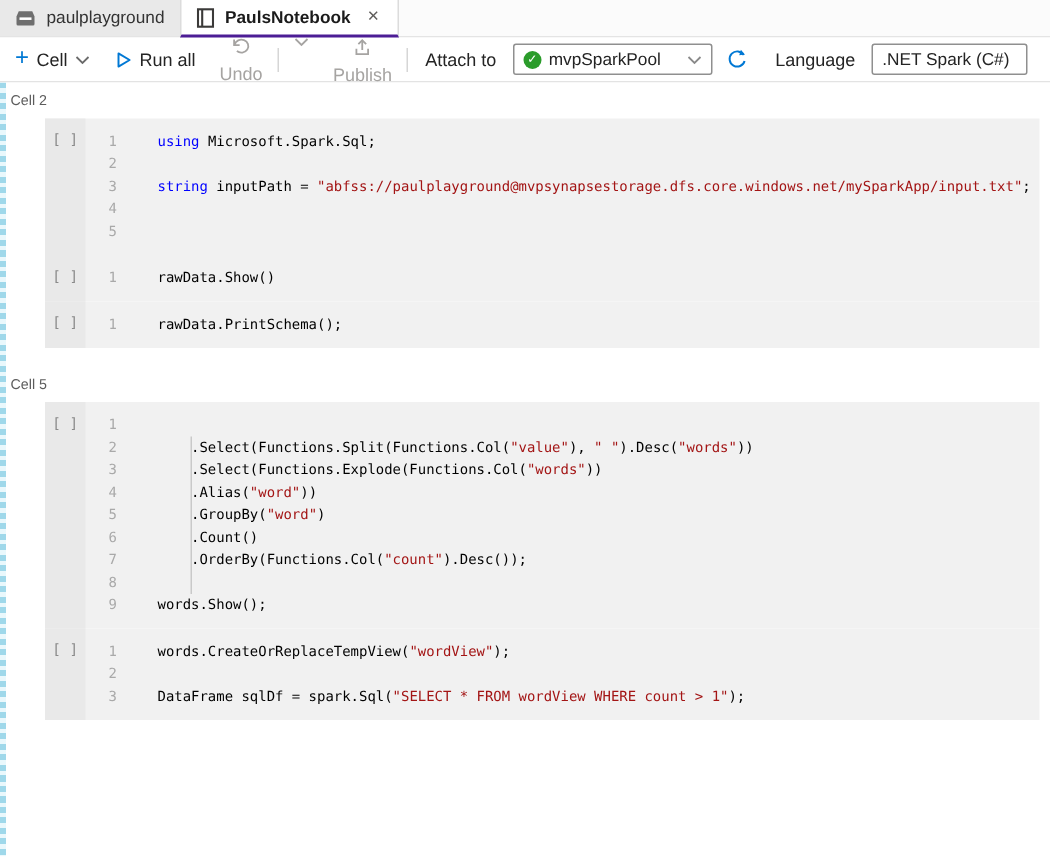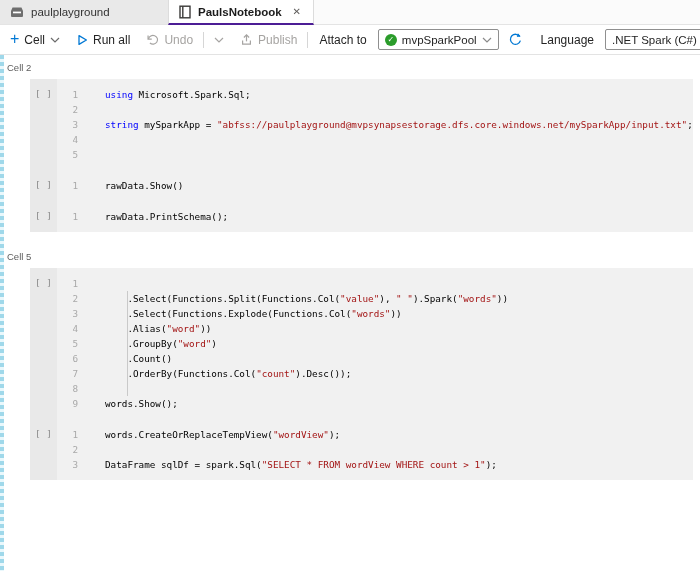--- a/index.html
+++ b/index.html
@@ -8,32 +8,32 @@
   }
   *{box-sizing:border-box;}
   html,body{margin:0;padding:0;}
   body{
     width:700px;height:571px;overflow:hidden;background:#fff;
     font-family:"Liberation Sans",sans-serif;color:#242424;
   }
   
   .tabbar{height:25px;display:flex;background:#fbfbfb;border-bottom:1px solid #e4e4e4;}
   .tab{display:flex;align-items:center;gap:7px;padding:0 10px;font-size:11.5px;color:#333;cursor:pointer;}
-  .tab.inactive{background:#e9e9e9;width:168px;}
+  .tab.inactive{background:#e9e9e9;width:120px;}
   .tab.active{background:#fff;width:146px;border-right:1px solid #dcdcdc;border-left:1px solid #dcdcdc;
     margin-bottom:-1px;border-bottom:2px solid #4c1d95;color:#1b1b1b;}
   .tab.active .tablabel{font-weight:bold;}
   .tabicon{display:flex;align-items:center;}
   .tabclose{margin-left:auto;color:#5f5d5b;font-size:10px;line-height:1;padding:2px;cursor:pointer;}
   
   .toolbar{height:30px;display:flex;align-items:center;border-bottom:1px solid #e3e3e3;background:#fff;
     padding:0 2px;font-size:12px;}
   .tbtn{display:flex;align-items:center;gap:5px;padding:0 8px;height:100%;background:none;border:none;
     font:inherit;color:#242424;cursor:pointer;white-space:nowrap;}
-  .tbtn.disabled{color:var(--disabled);cursor:default;}
+  .tbtn.disabled{color:var(--disabled);cursor:default;flex-direction:column;}
   .plus{color:var(--accent);font-size:16px;font-weight:400;line-height:1;margin-top:-2px;}
   .chev{color:#6b6b6b;display:flex;align-items:center;}
   .tbtn.disabled .chev{color:var(--disabled);}
   .sep{width:1px;height:16px;background:#d6d6d6;margin:0 2px;flex-shrink:0;}
   .tblabel{padding:0 9px;white-space:nowrap;}
   .dropdown{display:flex;align-items:center;gap:5px;border:1px solid #8f8f8f;border-radius:2px;height:21px;
     padding:0 6px;font-size:11.5px;background:#fff;cursor:pointer;white-space:nowrap;}
   .dropdown .chev{margin-left:auto;color:#8a8a8a;}
   .dd-pool{width:133px;margin-left:2px;}
   .dd-lang{width:104px;margin-left:2px;}
@@ -157,21 +157,21 @@
 <div class="content">
   <div class="leftstrip"></div>
   <div class="cells">
       <section class="cell">
         <div class="cell-title">Cell 2</div>
         <div class="cell-block">
           <div class="gutter">[ ]</div>
           <div class="editor">
             <div class="line"><span class="ln">1</span><span class="codespan"><span class="tok-k">using</span><span> Microsoft.Spark.Sql;</span></span></div>
             <div class="line"><span class="ln">2</span><span class="codespan"></span></div>
-            <div class="line"><span class="ln">3</span><span class="codespan"><span class="tok-k">string</span><span> mySparkApp = </span><span class="tok-s">"abfss://paulplayground@mvpsynapsestorage.dfs.core.windows.net/mySparkApp/input.txt"</span><span>;</span></span></div>
+            <div class="line"><span class="ln">3</span><span class="codespan"><span class="tok-k">string</span><span> inputPath = </span><span class="tok-s">"abfss://paulplayground@mvpsynapsestorage.dfs.core.windows.net/mySparkApp/input.txt"</span><span>;</span></span></div>
             <div class="line"><span class="ln">4</span><span class="codespan"></span></div>
             <div class="line"><span class="ln">5</span></div>
           </div>
         </div>
       </section>
       <section class="cell">
         <div class="cell-block">
           <div class="gutter">[ ]</div>
           <div class="editor">
             <div class="line"><span class="ln">1</span><span class="codespan"><span>rawData.Show()</span></span></div>
@@ -185,21 +185,21 @@
             <div class="line"><span class="ln">1</span><span class="codespan"><span>rawData.PrintSchema();</span></span></div>
           </div>
         </div>
       </section>
       <section class="cell">
         <div class="cell-title">Cell 5</div>
         <div class="cell-block">
           <div class="gutter">[ ]</div>
           <div class="editor">
             <div class="line"><span class="ln">1</span></div>
-            <div class="line"><span class="ln">2</span><span class="codespan"><span>    .Select(Functions.Split(Functions.Col(</span><span class="tok-s">"value"</span><span>), </span><span class="tok-s">" "</span><span>).Spark(</span><span class="tok-s">"words"</span><span>))</span></span></div>
+            <div class="line"><span class="ln">2</span><span class="codespan"><span>    .Select(Functions.Split(Functions.Col(</span><span class="tok-s">"value"</span><span>), </span><span class="tok-s">" "</span><span>).Desc(</span><span class="tok-s">"words"</span><span>))</span></span></div>
             <div class="line"><span class="ln">3</span><span class="codespan"><span>    .Select(Functions.Explode(Functions.Col(</span><span class="tok-s">"words"</span><span>))</span></span></div>
             <div class="line"><span class="ln">4</span><span class="codespan"><span>    .Alias(</span><span class="tok-s">"word"</span><span>))</span></span></div>
             <div class="line"><span class="ln">5</span><span class="codespan"><span>    .GroupBy(</span><span class="tok-s">"word"</span><span>)</span></span></div>
             <div class="line"><span class="ln">6</span><span class="codespan"><span>    .Count()</span></span></div>
             <div class="line"><span class="ln">7</span><span class="codespan"><span>    .OrderBy(Functions.Col(</span><span class="tok-s">"count"</span><span>).Desc());</span></span></div>
             <div class="line"><span class="ln">8</span><span class="codespan"></span></div>
             <div class="line"><span class="ln">9</span><span class="codespan"><span>words.Show();</span></span></div>
             <div class="guide" style="top: 23px; height: 105px; left: calc(4ch + 48px);"></div>
           </div>
         </div>

